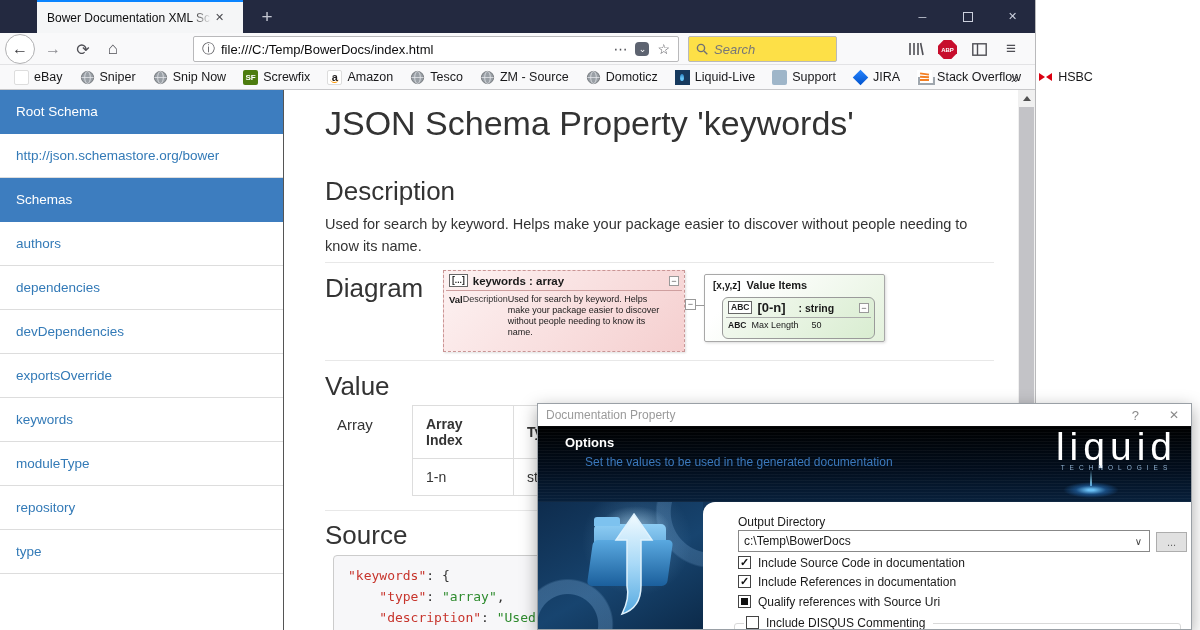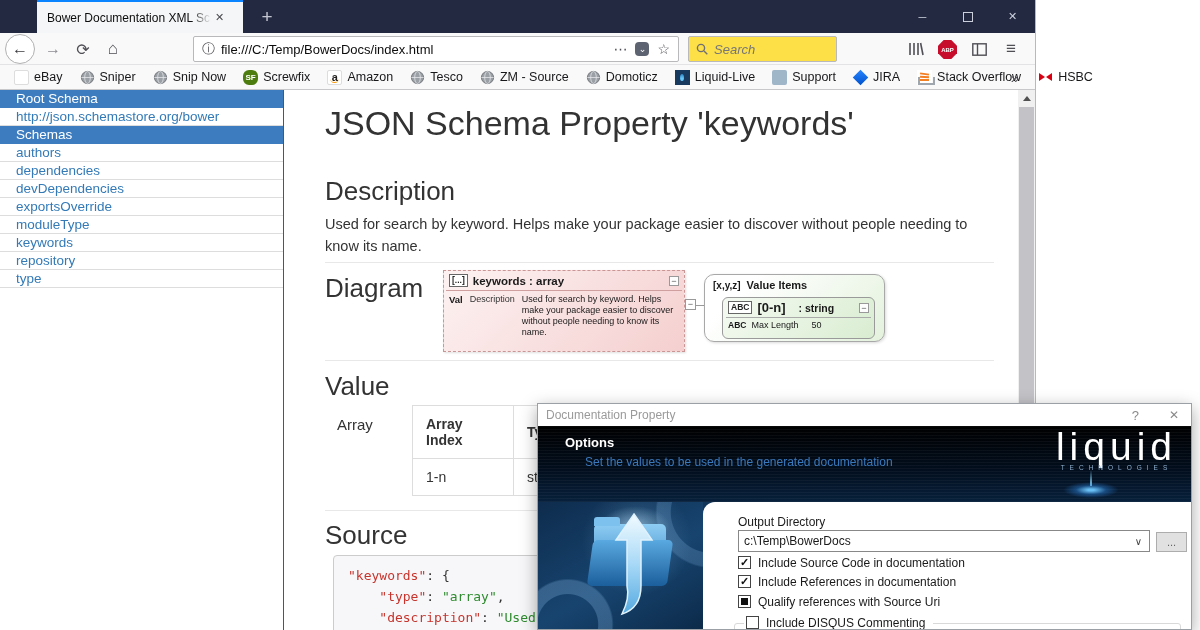--- a/index.html
+++ b/index.html
@@ -44,39 +44,39 @@
 
   
   .bookmarksbar { position:absolute; left:0; top:65px; width:100%; height:25px; background:#f9f9fa; border-bottom:1px solid #c8c8ca; display:flex; align-items:center; padding-left:14px; gap:17px; }
   .bookmark { display:flex; align-items:center; gap:5px; font-size:12.5px; color:#18181a; white-space:nowrap; }
   .bm-ic { width:15px; height:15px; display:inline-flex; align-items:center; justify-content:center; flex:none; }
   .ic-ebay { display:grid; grid-template-columns:1fr 1fr; grid-template-rows:1fr 1fr; border-radius:2px; overflow:hidden; background:#fff; border:1px solid #ddd; }
   .ic-ebay i { display:block; }
   .ic-ebay i:nth-child(1){background:#e53238;} .ic-ebay i:nth-child(2){background:#0064d2;}
   .ic-ebay i:nth-child(3){background:#f5af02;} .ic-ebay i:nth-child(4){background:#86b817;}
   .ic-sq { border-radius:2px; color:#fff; font-size:8px; font-weight:bold; }
-  .ic-screwfix { background:#4d7c0f;border-radius:6px; }
+  .ic-screwfix { background:#4d7c0f; }
   .ic-amazon { background:#fff; border:1px solid #ddd; color:#221f1f; font-size:11px; font-weight:bold; position:relative; }
   .ic-amazon::after { content:""; position:absolute; left:2px; right:2px; bottom:1px; height:4px; border-bottom:1.5px solid #f90; border-radius:0 0 6px 6px; }
   .ic-liquid { background:#173a5e; position:relative; }
   .ic-liquid::after { content:""; position:absolute; left:5px; top:4px; width:4px; height:7px; background:radial-gradient(circle at 50% 70%, #6fd0ff, #2a7fc0); border-radius:50% 50% 50% 50%/60% 60% 40% 40%; }
   .ic-support { background:#9fb6c9; }
   .ic-jira { background:linear-gradient(135deg,#2684ff,#0052cc); transform:rotate(45deg); width:11px; height:11px; margin:2px; }
   .ic-so { position:relative; background:#fff; }
   .ic-so i { position:absolute; left:3px; width:9px; height:2px; background:#f48024; }
   .ic-so i:nth-child(1){top:3px; transform:rotate(8deg);} .ic-so i:nth-child(2){top:6px; transform:rotate(4deg);} .ic-so i:nth-child(3){top:9px;}
   .ic-so::after { content:""; position:absolute; left:1px; bottom:0; width:13px; height:6px; border:2px solid #9fa6ad; border-top:none; }
   .ic-hsbc { background:#fff; position:relative; }
   .ic-hsbc::before { content:""; position:absolute; left:1px; top:3px; border-top:4.5px solid transparent; border-bottom:4.5px solid transparent; border-left:6px solid #db0011; }
   .ic-hsbc::after { content:""; position:absolute; right:1px; top:3px; border-top:4.5px solid transparent; border-bottom:4.5px solid transparent; border-right:6px solid #db0011; }
   .bm-overflow { position:absolute; right:16px; top:0; height:25px; display:flex; align-items:center; font-size:15px; color:#4f4f55; }
 
   
   .side-nav { position:absolute; left:0; top:90px; width:284px; height:540px; background:#fff; border-right:1px solid #555; }
-  .side-item { height:18px; display:flex; align-items:center; padding-left:16px; font-size:13.5px; border-bottom:1px solid #ddd; background:#fff; color:#337ab7; }
+  .side-item { height:44px; display:flex; align-items:center; padding-left:16px; font-size:13.5px; border-bottom:1px solid #ddd; background:#fff; color:#337ab7; }
   .side-item.hdr { background:#3d7dbf; color:#fff; border-bottom:1px solid #3d7dbf; }
 
   
   .main { position:absolute; left:285px; top:90px; width:733px; height:540px; background:#fff; overflow:hidden; }
   .main h1 { position:absolute; left:40px; top:14px; font-size:34px; font-weight:400; color:#333;text-align:center; }
   .h2 { position:absolute; left:40px; font-size:26px; font-weight:400; color:#333; }
   .h2-desc { top:86px; }
   .desc-p { position:absolute; left:40px; top:124px; width:652px; font-size:14.5px; line-height:1.5; color:#333; }
   .rule { position:absolute; left:40px; right:24px; border-top:1px solid #e8e8e8; }
   .rule1 { top:172px; } .rule2 { top:270px; } .rule3 { top:420px; }
@@ -85,26 +85,26 @@
   .h2-source { top:430px; }
 
   
   .connector-line { position:absolute; left:396px; top:215px; width:28px; border-top:1px solid #9a9a9a; }
   .node-pink { position:absolute; left:158px; top:180px; width:242px; height:82px; border:1px dashed #c99595; background:linear-gradient(135deg,#fdf2f2,#f5cfcf); box-shadow:1px 1px 2px rgba(0,0,0,.12); }
   .node-head { display:flex; align-items:center; padding:3px 5px; gap:5px; }
   .glyph-box { border:1px solid #666; background:#fff; font-size:8.5px; font-weight:bold; color:#222; padding:0 2px; line-height:11px; }
   .node-title { font-size:11.5px; font-weight:bold; color:#1a1a1a; flex:1; }
   .minus-btn { width:10px; height:10px; border:1px solid #999; background:#fdfdfd; color:#555; font-size:9px; line-height:8px; text-align:center; flex:none; }
   .pink-divider { border-top:1px solid #cf9f9f; margin:0 2px; }
-  .node-body { display:flex; padding:3px 5px; gap:7px; }
+  .node-body { display:flex; padding:3px 5px; }
   .val-lbl { font-size:9.5px; font-weight:bold; color:#1a1a1a; }
   .desc-lbl { font-size:9px; color:#333; }
   .desc-small { font-size:9px; line-height:11px; color:#1a1a1a; width:158px; }
   .conn-minus { position:absolute; left:400px; top:209px; width:11px; height:11px; border:1px solid #999; background:#fff; color:#555; font-size:9px; line-height:9px; text-align:center; }
-  .node-green-outer { position:absolute; left:419px; top:184px; width:181px; height:68px; border:1px solid #a8a8a8; border-radius:10px; background:linear-gradient(135deg,#ffffff 20%,#e4f2dd); box-shadow:1px 1px 3px rgba(0,0,0,.15); }
+  .node-green-outer { position:absolute; left:419px; top:184px; width:181px; height:68px; border:1px solid #a8a8a8; border-radius:2px; background:linear-gradient(135deg,#ffffff 20%,#e4f2dd); box-shadow:1px 1px 3px rgba(0,0,0,.15); }
   .go-head { display:flex; align-items:center; gap:6px; padding:4px 8px; }
   .go-ic { font-size:10px; font-weight:bold; color:#1a1a1a; }
   .go-title { font-size:11px; font-weight:bold; color:#1a1a1a; }
   .node-green-inner { position:absolute; left:17px; top:22px; width:153px; height:42px; border:1px solid #9a9a9a; border-radius:6px; background:linear-gradient(135deg,#f5faf2,#d9edd1); }
   .gi-row { display:flex; align-items:center; gap:5px; padding:2px 5px; }
   .gi-occ { font-size:13px; font-weight:bold; color:#1a1a1a; }
   .gi-type { font-size:10.5px; font-weight:bold; color:#1a1a1a; flex:1; padding-left:8px; }
   .gi-div { border-top:1px solid #aaa; margin:0 3px; }
   .facet-ic { font-size:8.5px; font-weight:bold; color:#1a1a1a; }
   .facet-name { font-size:9px; color:#1a1a1a; }
@@ -338,22 +338,22 @@
     </div>
 
     <div class="side-nav">
       <div class="side-item hdr">Root Schema</div>
       <div class="side-item">http://json.schemastore.org/bower</div>
       <div class="side-item hdr">Schemas</div>
       <div class="side-item">authors</div>
       <div class="side-item">dependencies</div>
       <div class="side-item">devDependencies</div>
       <div class="side-item">exportsOverride</div>
+      <div class="side-item">keywords</div>
       <div class="side-item">moduleType</div>
-      <div class="side-item">keywords</div>
       <div class="side-item">repository</div>
       <div class="side-item">type</div>
     </div>
 
     <div class="main">
       <h1>JSON Schema Property 'keywords'</h1>
       <div class="h2 h2-desc">Description</div>
       <p class="desc-p">Used for search by keyword. Helps make your package easier to discover without people needing to know its name.</p>
       <div class="rule rule1"></div>
 

